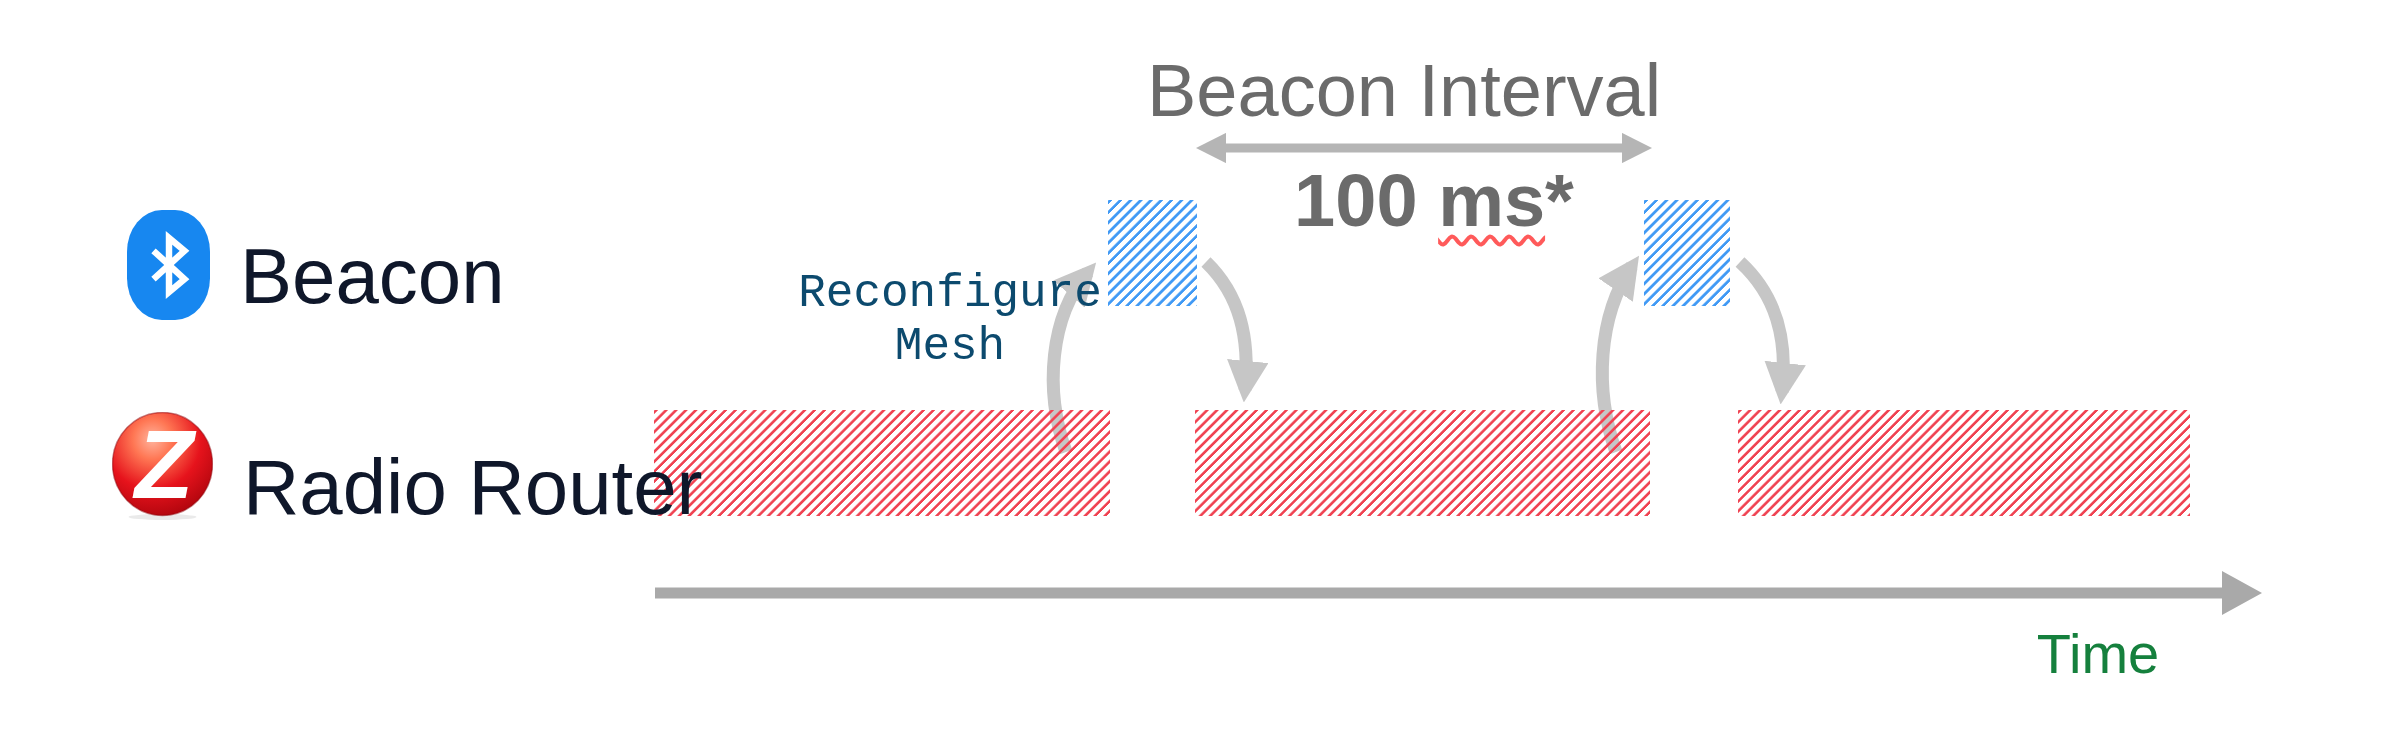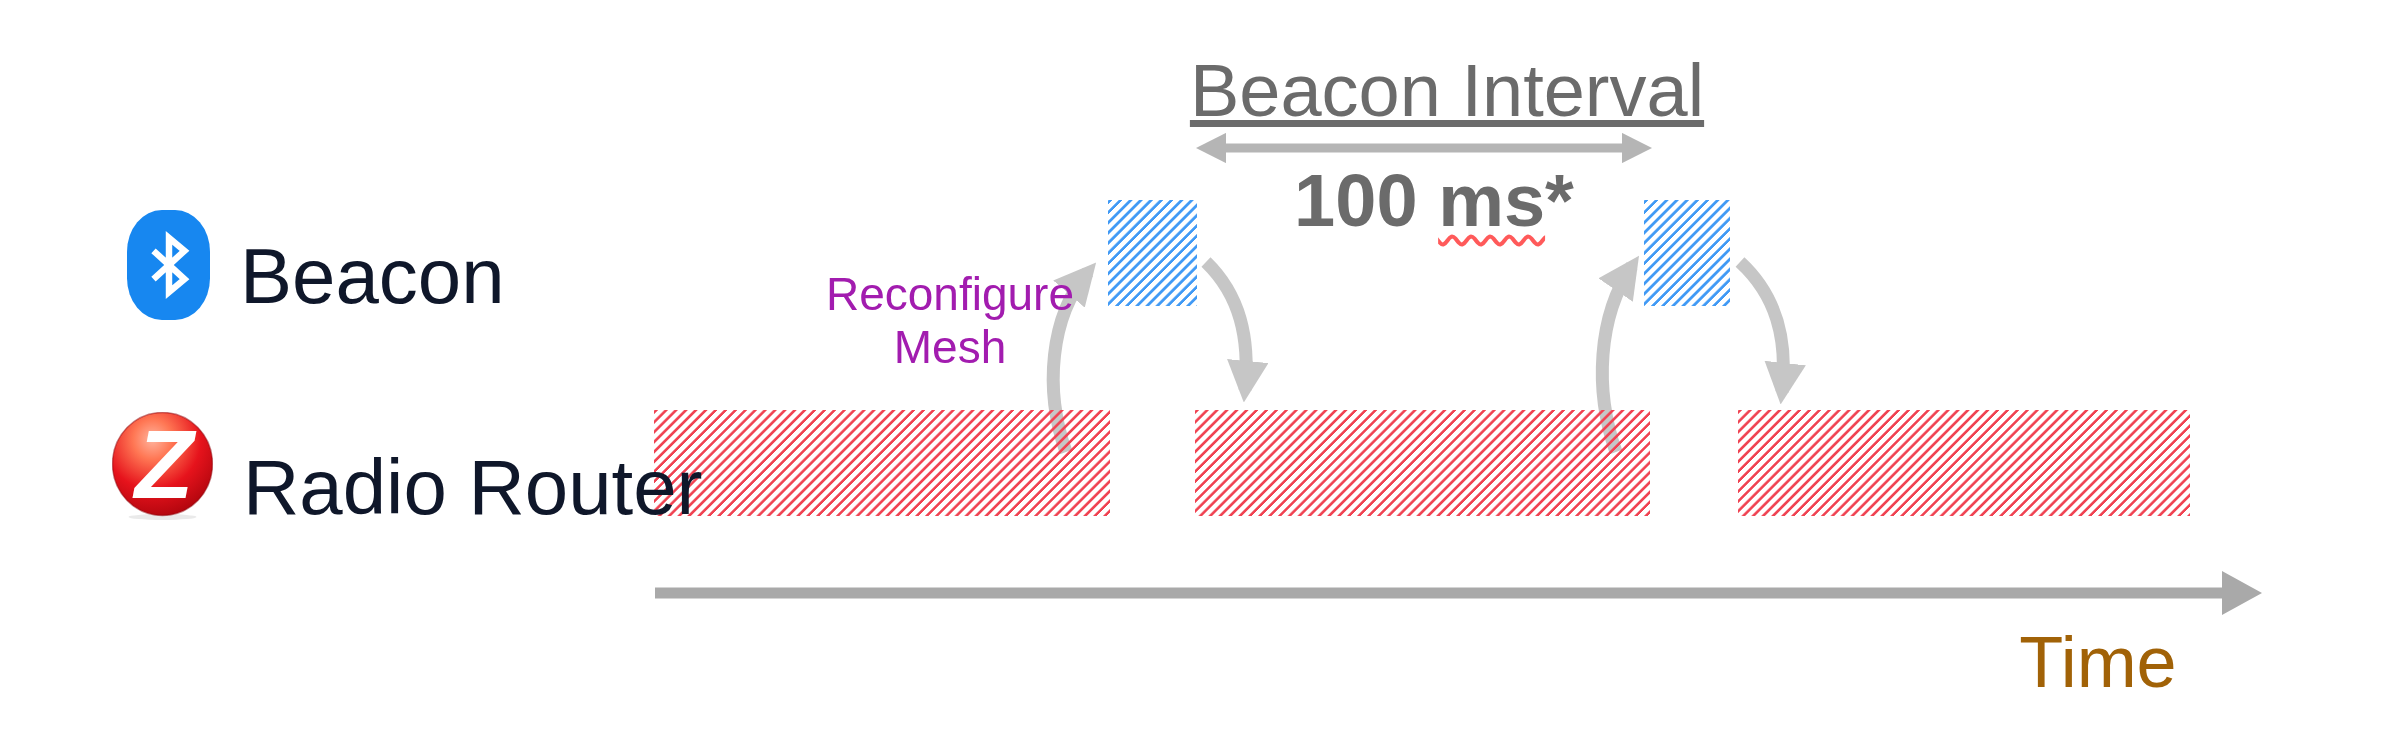--- a/index.html
+++ b/index.html
@@ -11,37 +11,37 @@
     font-family:"Liberation Sans", sans-serif;
   }
   .abs{position:absolute;}
 
   
   .row-label{
     font-size:78px;line-height:1;color:#0f172a;letter-spacing:0;
     white-space:nowrap;z-index:5;
   }
   .interval-title{
-    font-size:74px;line-height:1;color:#6b6b6b;text-align:center;z-index:5;text-decoration:underline;
+    font-size:74px;line-height:1;color:#6b6b6b;z-index:5;
   }
   .interval-value{
     font-size:74px;line-height:1;color:#6b6b6b;text-align:center;z-index:5;font-weight:bold;
   }
   .interval-value .misspelled{
     text-decoration-line:underline;
     text-decoration-style:wavy;
     text-decoration-color:#ff5a5a;
     text-decoration-thickness:4px;
     text-underline-offset:9px;
   }
   .reconfigure-label{
-    font-size:46px;line-height:1.16;color:#a21caf;text-align:center;z-index:5;
+    font-size:46px;line-height:1.16;color:#0c4a6e;text-align:center;z-index:5;font-family:Liberation Mono, monospace;
   }
   .time-label{
-    font-size:72px;line-height:1;color:#a16207;text-align:center;z-index:5;
+    font-size:56px;line-height:1;color:#15803d;text-align:center;z-index:5;
   }
 
   
   .hatch{z-index:3;}
   .hatch-red{
     background:repeating-linear-gradient(135deg,
       #f0435233 0px, #f04352 1px, #f04352 2.6px, #f0435233 3.2px,
       rgba(255,255,255,0) 3.2px, rgba(255,255,255,0) 7px);
   }
   .hatch-blue{

